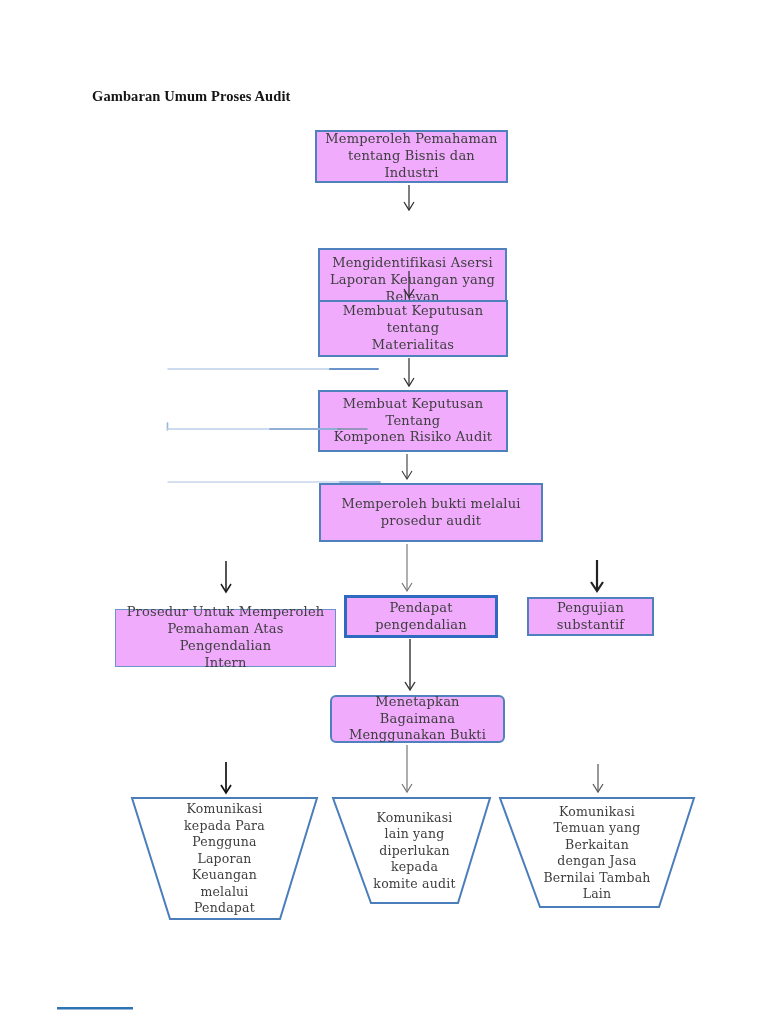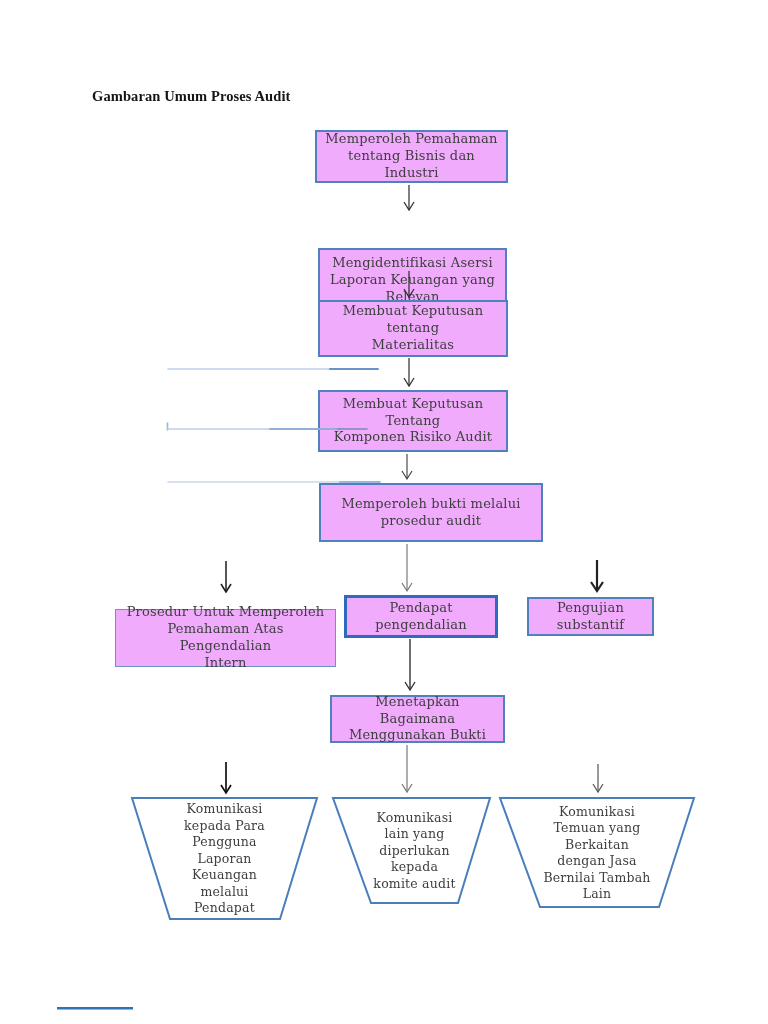--- a/index.html
+++ b/index.html
@@ -96,21 +96,21 @@
 
   <div class="node strong" style="left:344px;top:595px;width:154px;height:43px;">
     <span class="lbl">Pendapat pengendalian</span>
   </div>
 
   <div class="node" style="left:527px;top:597px;width:127px;height:39px;">
     <span class="lbl">Pengujian
 substantif</span>
   </div>
 
-  <div class="node" style="left:330px;top:695px;width:175px;height:48px;">
+  <div class="node" style="left:330px;top:695px;width:175px;height:48px;border-radius:6px;">
     <span class="lbl">Menetapkan Bagaimana
 Menggunakan Bukti</span>
   </div>
 
   <div class="trap-label" style="left:152px;top:800px;width:145px;height:118px;">
     <span class="lbl">Komunikasi
 kepada Para
 Pengguna
 Laporan
 Keuangan

